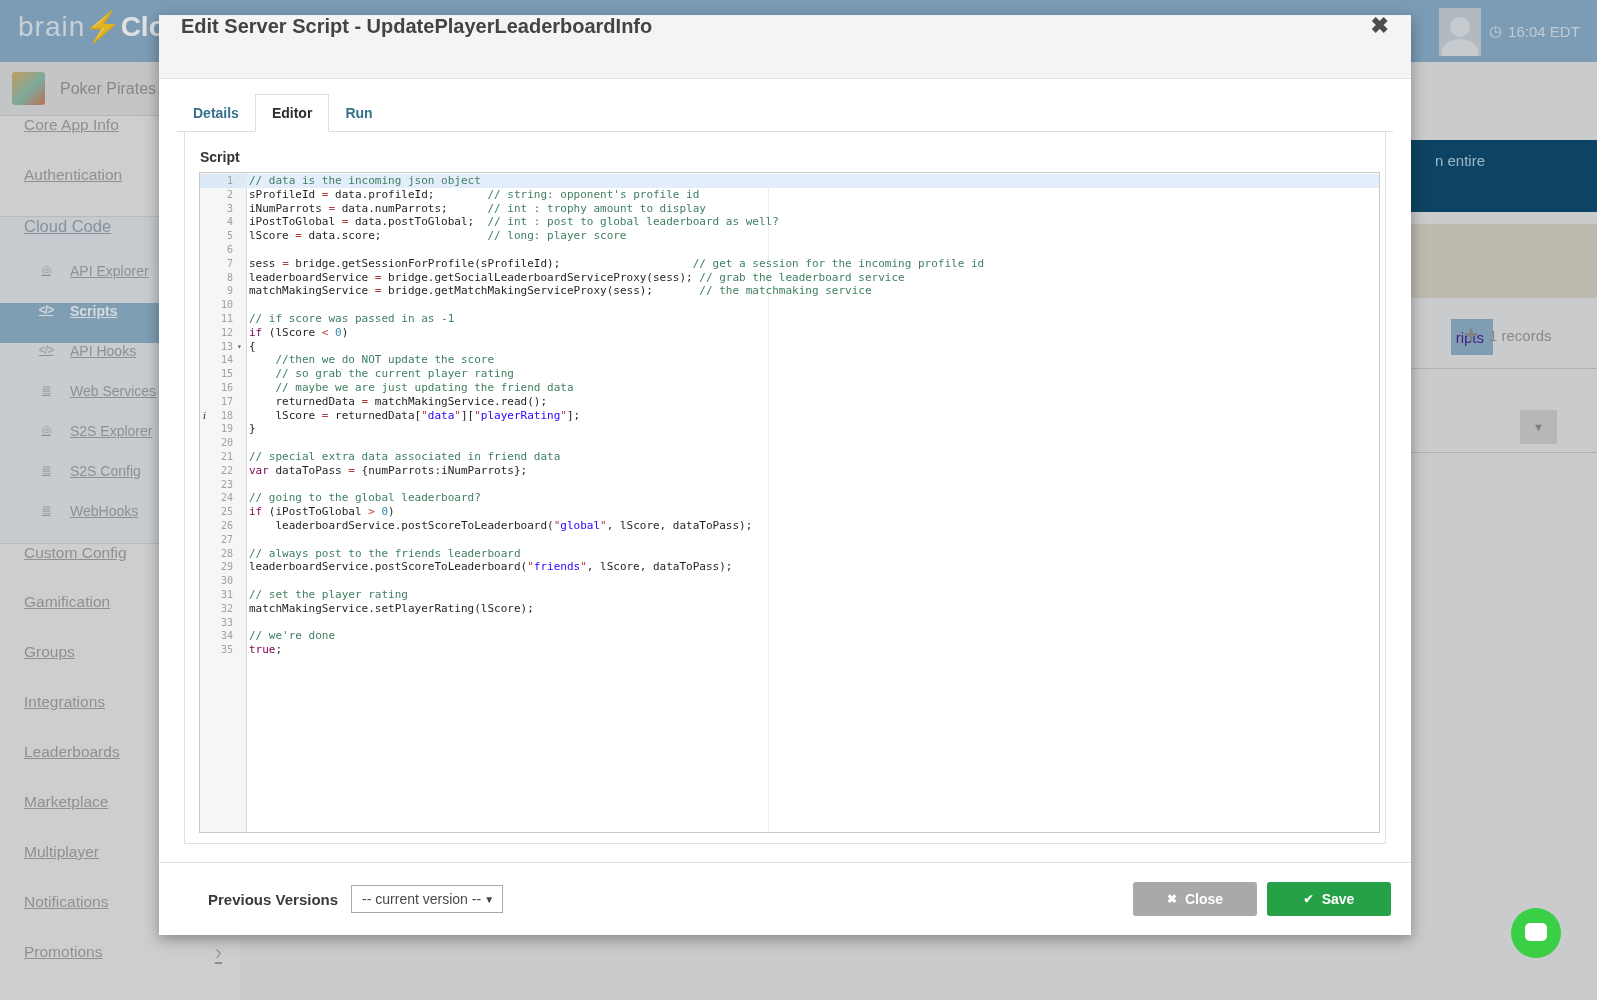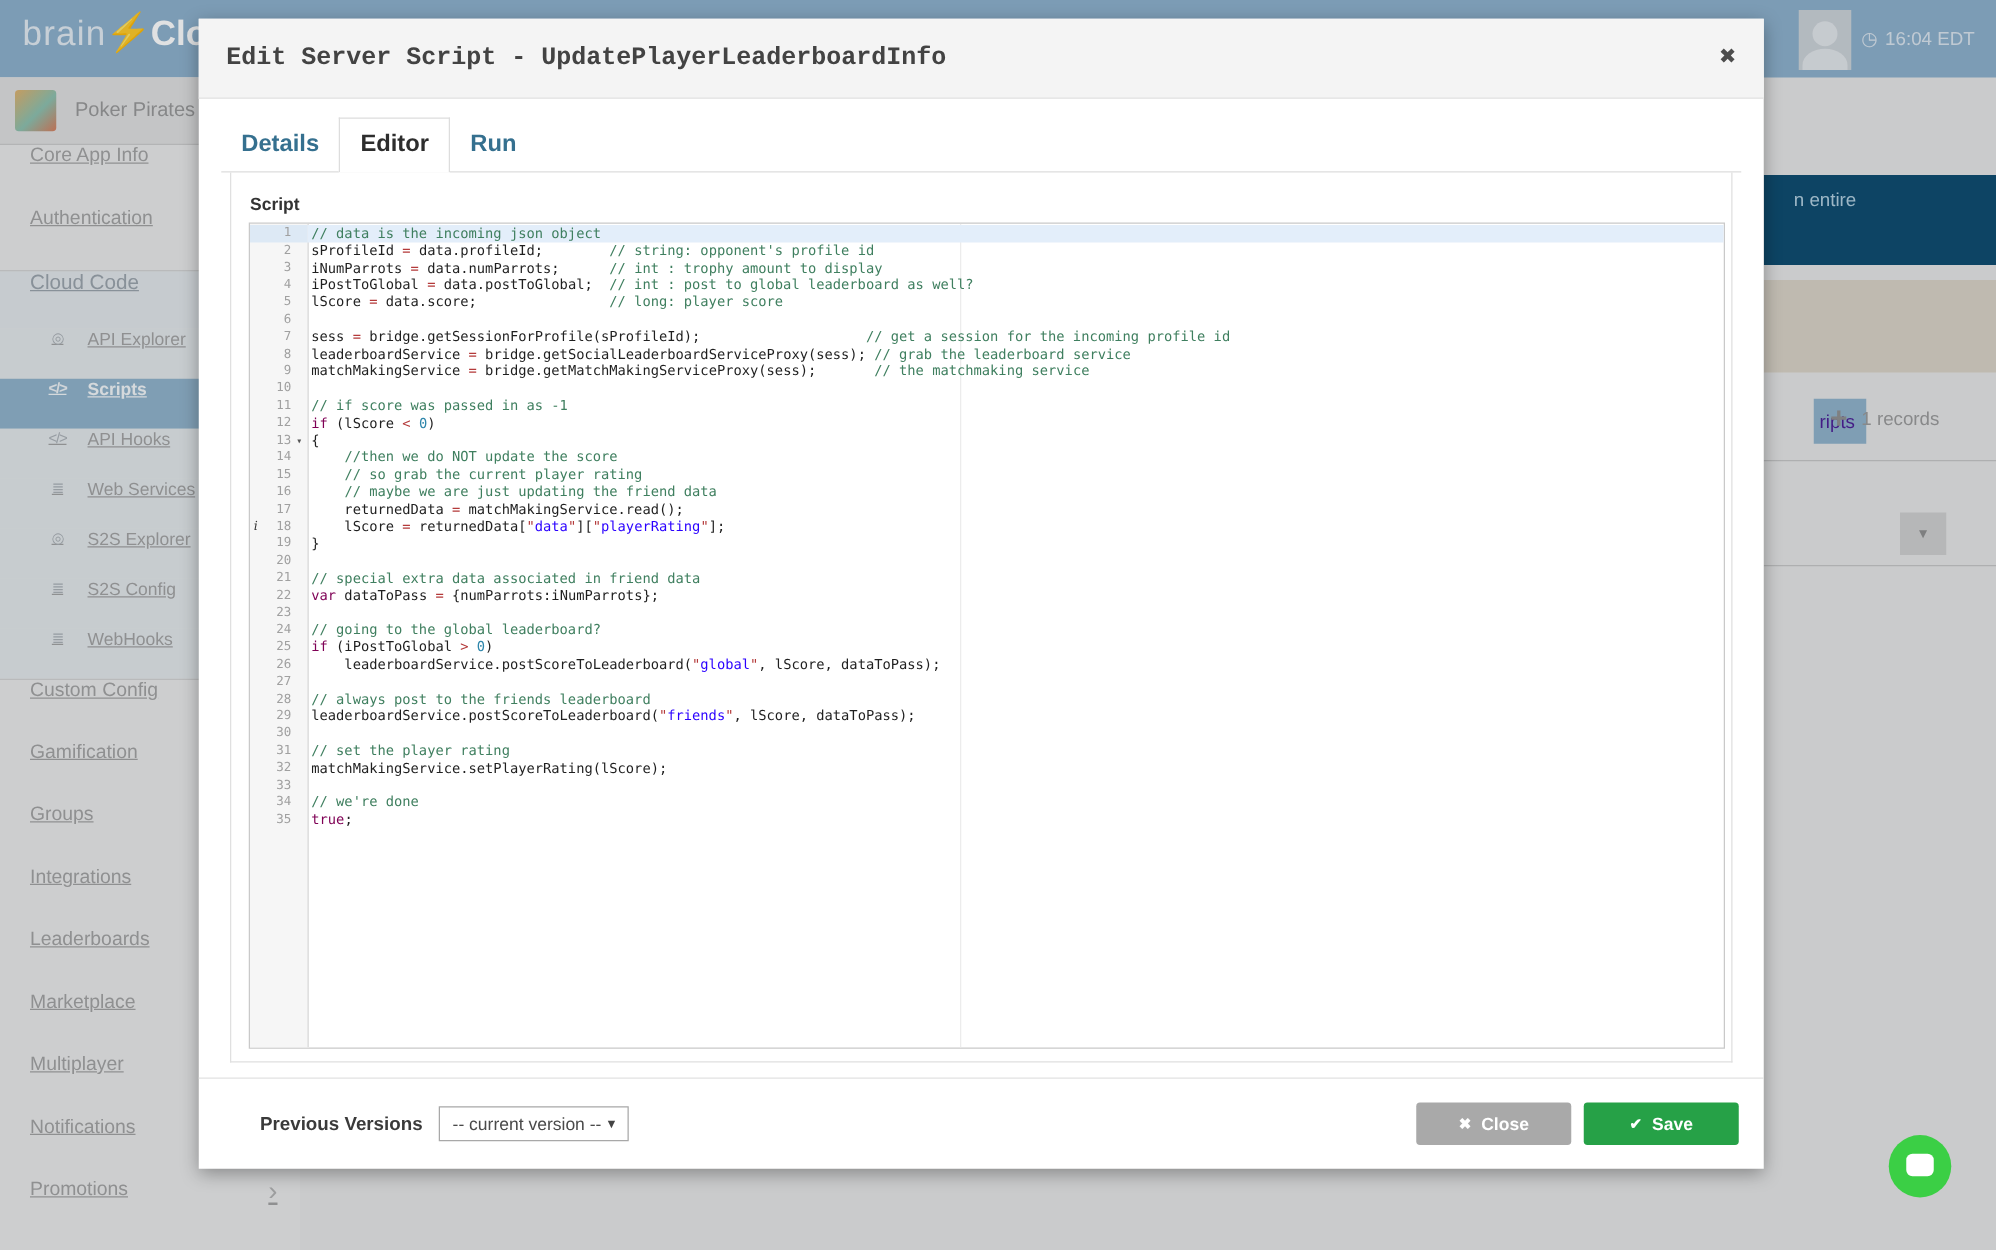--- a/index.html
+++ b/index.html
@@ -41,25 +41,25 @@
   .records{position:absolute;left:1489px;top:327px;font-size:15px;color:#9a9a9a;z-index:1;}
   .hr-bg{position:absolute;left:1411px;width:186px;height:1px;background:#c6c6c6;z-index:1;}
   .dd-box{position:absolute;left:1520px;top:410px;width:37px;height:34px;background:#cfcfcf;z-index:1;
           display:flex;align-items:center;justify-content:center;color:#8e8e8e;font-size:11px;}
 
   .dim{position:absolute;inset:0;background:rgba(25,30,35,0.135);z-index:5;}
 
   
   .modal{position:absolute;left:159px;top:15px;width:1252px;height:920px;background:#ffffff;z-index:10;
          box-shadow:0 4px 14px rgba(0,0,0,0.35);}
-  .m-head{height:63px;background:#f4f4f4;border-bottom:1px solid #e2e2e2;display:flex;align-items:center;padding:0 22px;font-family:Liberation Mono, monospace;}
+  .m-head{height:63px;background:#f4f4f4;border-bottom:1px solid #e2e2e2;display:flex;align-items:flex-start;padding:0 22px;}
   .m-title{font-size:20px;color:#434343;font-weight:600;}
   .m-close{margin-left:auto;font-size:22px;color:#4d4d4d;font-weight:bold;cursor:pointer;line-height:22px;}
   .tabs{display:flex;margin:15px 18px 0;border-bottom:1px solid #dddddd;align-items:flex-end;}
-  .tab{padding:10px 16px;font-size:19px;font-weight:600;color:#35708f;cursor:pointer;}
+  .tab{padding:10px 16px;font-size:14px;font-weight:600;color:#35708f;cursor:pointer;}
   .tab.active{color:#2d2d2d;background:#fff;border:1px solid #dddddd;border-bottom:1px solid #ffffff;margin-bottom:-1px;}
   .content{margin:0 25px;height:712px;border:1px solid #e0e0e0;border-top:none;box-sizing:border-box;padding:17px 14px 0;}
   .script-label{font-size:14px;font-weight:bold;color:#333333;margin:0 0 7px 1px;}
   .editor{position:relative;width:1181px;height:661px;border:1px solid #c9c9c9;background:#ffffff;box-sizing:border-box;
           font-family:"DejaVu Sans Mono",monospace;font-size:11px;line-height:13.8px;overflow:hidden;}
   .gutcol{position:absolute;left:0;top:0;bottom:0;width:46px;background:#f6f6f6;border-right:1px solid #d8d8d8;}
   .print-margin{position:absolute;left:568px;top:0;bottom:0;width:1px;background:#ececec;}
   .lines{position:absolute;left:0;top:1px;right:0;}
   .crow{display:flex;height:13.8px;position:relative;}
   .gut{flex:0 0 46px;display:flex;align-items:center;color:#a0a0a0;}

